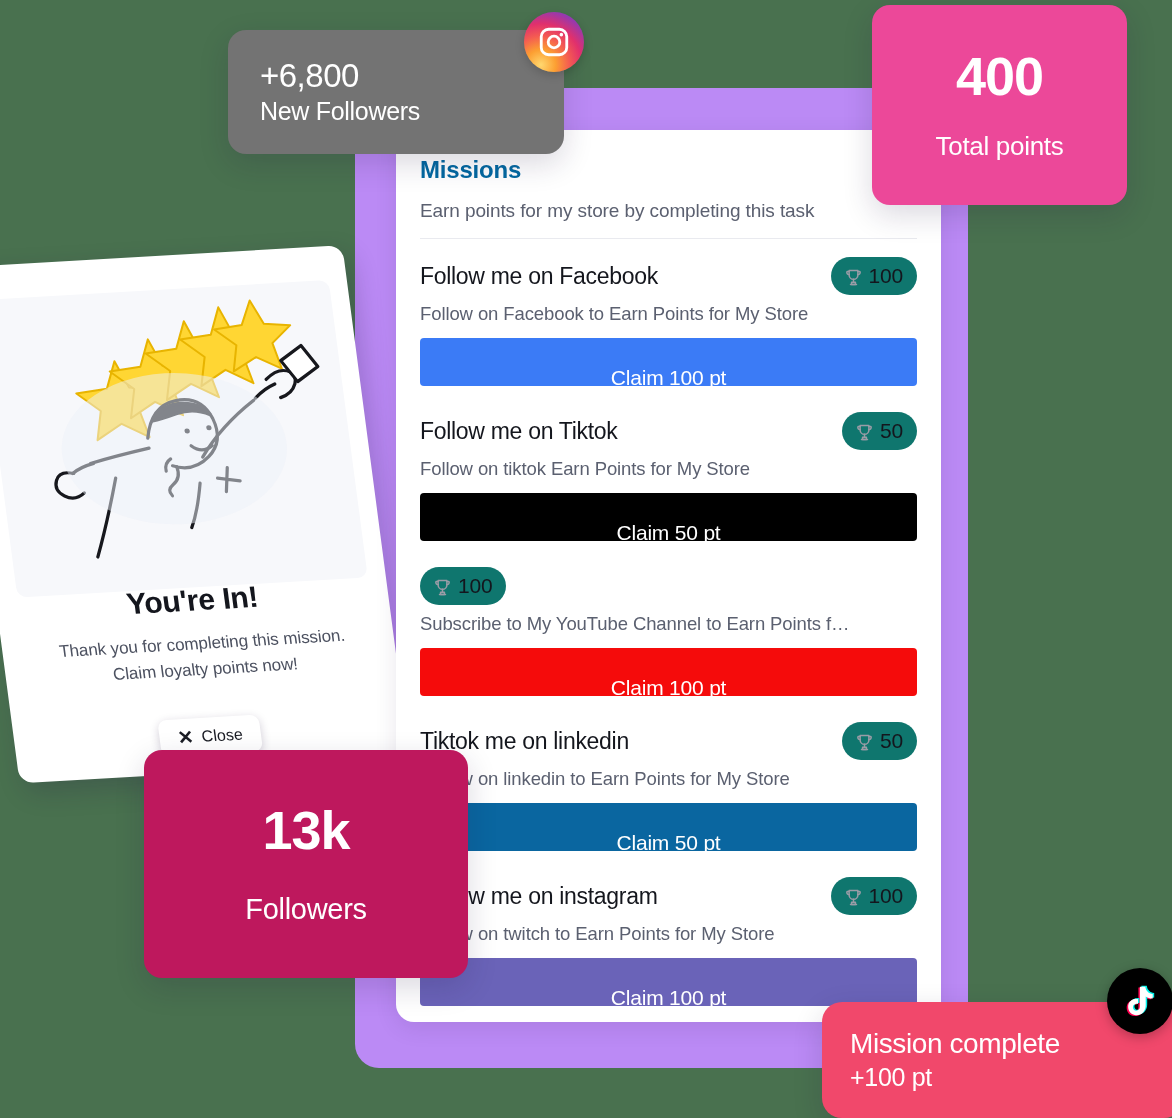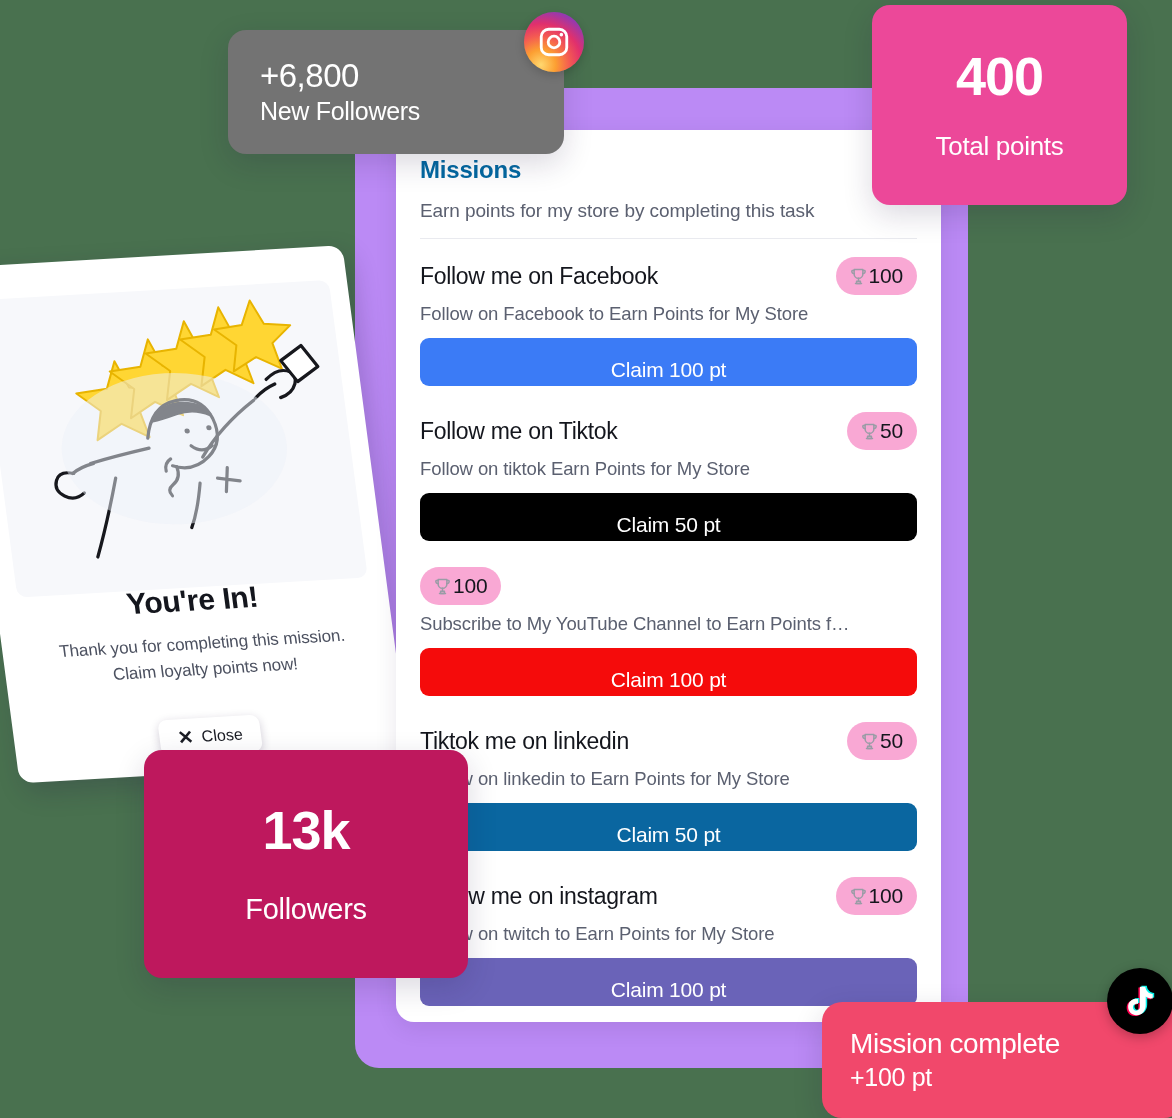--- a/index.html
+++ b/index.html
@@ -45,36 +45,36 @@
 
   .mission{margin-bottom:26px;}
   .mission-head{
     display:flex;align-items:center;justify-content:space-between;gap:10px;
     margin-bottom:8px;
   }
   .mission-name{
     font-size:23px;color:#14161d;letter-spacing:-.3px;white-space:nowrap;
   }
   .badge{
-    display:inline-flex;align-items:center;
-    background:#f9a8d4;border-radius:20px;
+    display:inline-flex;align-items:flex-end;gap:5px;
+    background:#0f766e;border-radius:20px;
     padding:7px 14px 7px 12px;flex:none;
   }
   .badge svg{display:block;}
   .badge-num{font-size:21px;color:#14161d;font-weight:400;letter-spacing:-.2px;}
   .mission-desc{
     font-size:18.5px;color:#5b6070;margin:0 0 13px 0;letter-spacing:-.1px;
     white-space:nowrap;overflow:hidden;text-overflow:ellipsis;
   }
   .claim-btn{
     display:block;width:100%;border:none;
-    border-radius:9px;height:48px;line-height:48px;
+    border-radius:4px;height:48px;line-height:48px;
     text-align:center;color:#fff;font-size:21px;letter-spacing:-.2px;
     font-family:"Liberation Sans", sans-serif;
-    cursor:pointer;padding:8px;
+    cursor:pointer;padding:16px;
   }
 
   
   .float-card{
     position:absolute;border-radius:18px;
     display:flex;flex-direction:column;align-items:center;justify-content:center;
     color:#fff;box-shadow:0 10px 30px rgba(30,20,60,.16);
   }
   .newfollowers{
     left:228px;top:30px;width:336px;height:124px;

